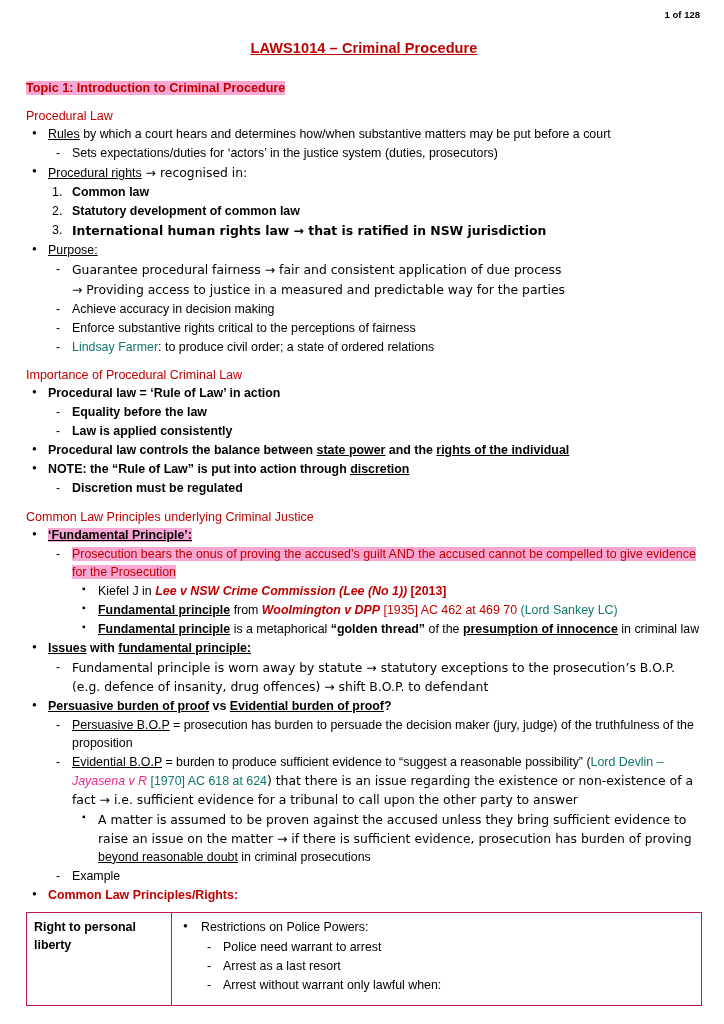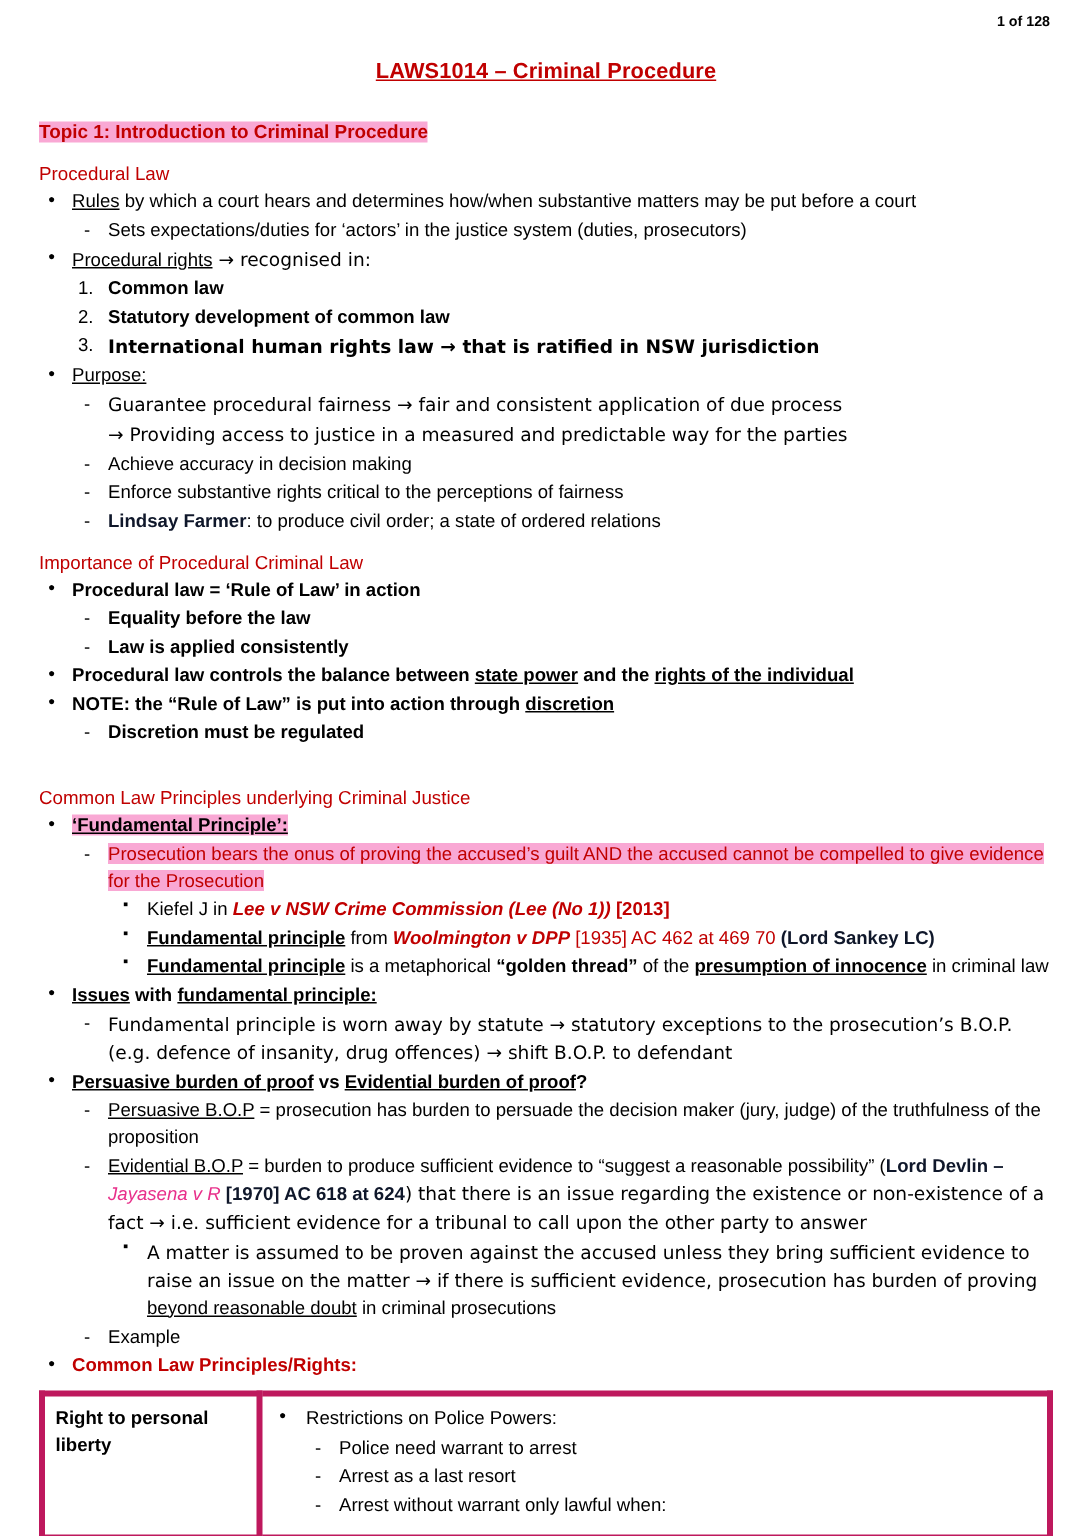--- a/index.html
+++ b/index.html
@@ -41,21 +41,21 @@
     color: #c00000;
     font-size: 12.6px;
     display: inline;
   }
   .section-head {
     font-weight: normal;
     color: #c00000;
     font-size: 12.5px;
     margin: 9px 0 1px 0;
   }
-  .blue { color: #0f172a; font-weight: bold; }
+  .blue { color: #0f766e; }
   .red { color: #c00000; }
   .u { text-decoration: underline; }
   .b { font-weight: bold; }
   .i { font-style: italic; }
   .pink { color: #e8308a; }
 
   
   .l1 { position: relative; padding-left: 22px; margin: 1px 0; }
   .l1:before {
     content: "\25CF";
@@ -83,21 +83,21 @@
 
   .arrow { font-family: "DejaVu Sans", sans-serif; }
 
   table.pow {
     width: 100%;
     border-collapse: collapse;
     margin-top: 7px;
     table-layout: fixed;
   }
   table.pow td {
-    border: 4px solid #be185d;
+    border: 1px solid #be185d;
     vertical-align: top;
     padding: 6px 7px 10px 7px;
   }
   table.pow td.c1 { width: 145px; font-weight: bold; font-size: 12.4px; }
   .tl1 { position: relative; padding-left: 22px; margin: 0 0 2px 0; }
   .tl1:before {
     content: "\25CF";
     position: absolute; left: 4px; top: -1px;
     font-size: 8px; line-height: 1.9;
   }
@@ -175,21 +175,21 @@
   <div class="l1">
     <span class="b">Procedural law controls the balance between </span><span class="b u">state power</span><span class="b"> and the </span><span class="b u">rights of the individual</span>
   </div>
   <div class="l1">
     <span class="b">NOTE: the “Rule of Law” is put into action through </span><span class="b u">discretion</span>
   </div>
   <div class="l2">
     <span class="b">Discretion must be regulated</span>
   </div>
 
-  <div class="section-head" style="margin-top:25px;">Common Law Principles underlying Criminal Justice</div>
+  <div class="section-head" style="margin-top:10px;">Common Law Principles underlying Criminal Justice</div>
 
   <div class="l1">
     <span class="b u hl-yellow">‘Fundamental Principle’:</span>
   </div>
   <div class="l2">
     <span class="red hl-yellow">Prosecution bears the onus of proving the accused’s guilt AND the accused cannot be compelled to give evidence for the Prosecution</span>
   </div>
 
   <div class="l3">
     <span>Kiefel J in </span><span class="red b i">Lee v NSW Crime Commission (Lee (No 1))</span><span class="red b"> [2013]</span>

